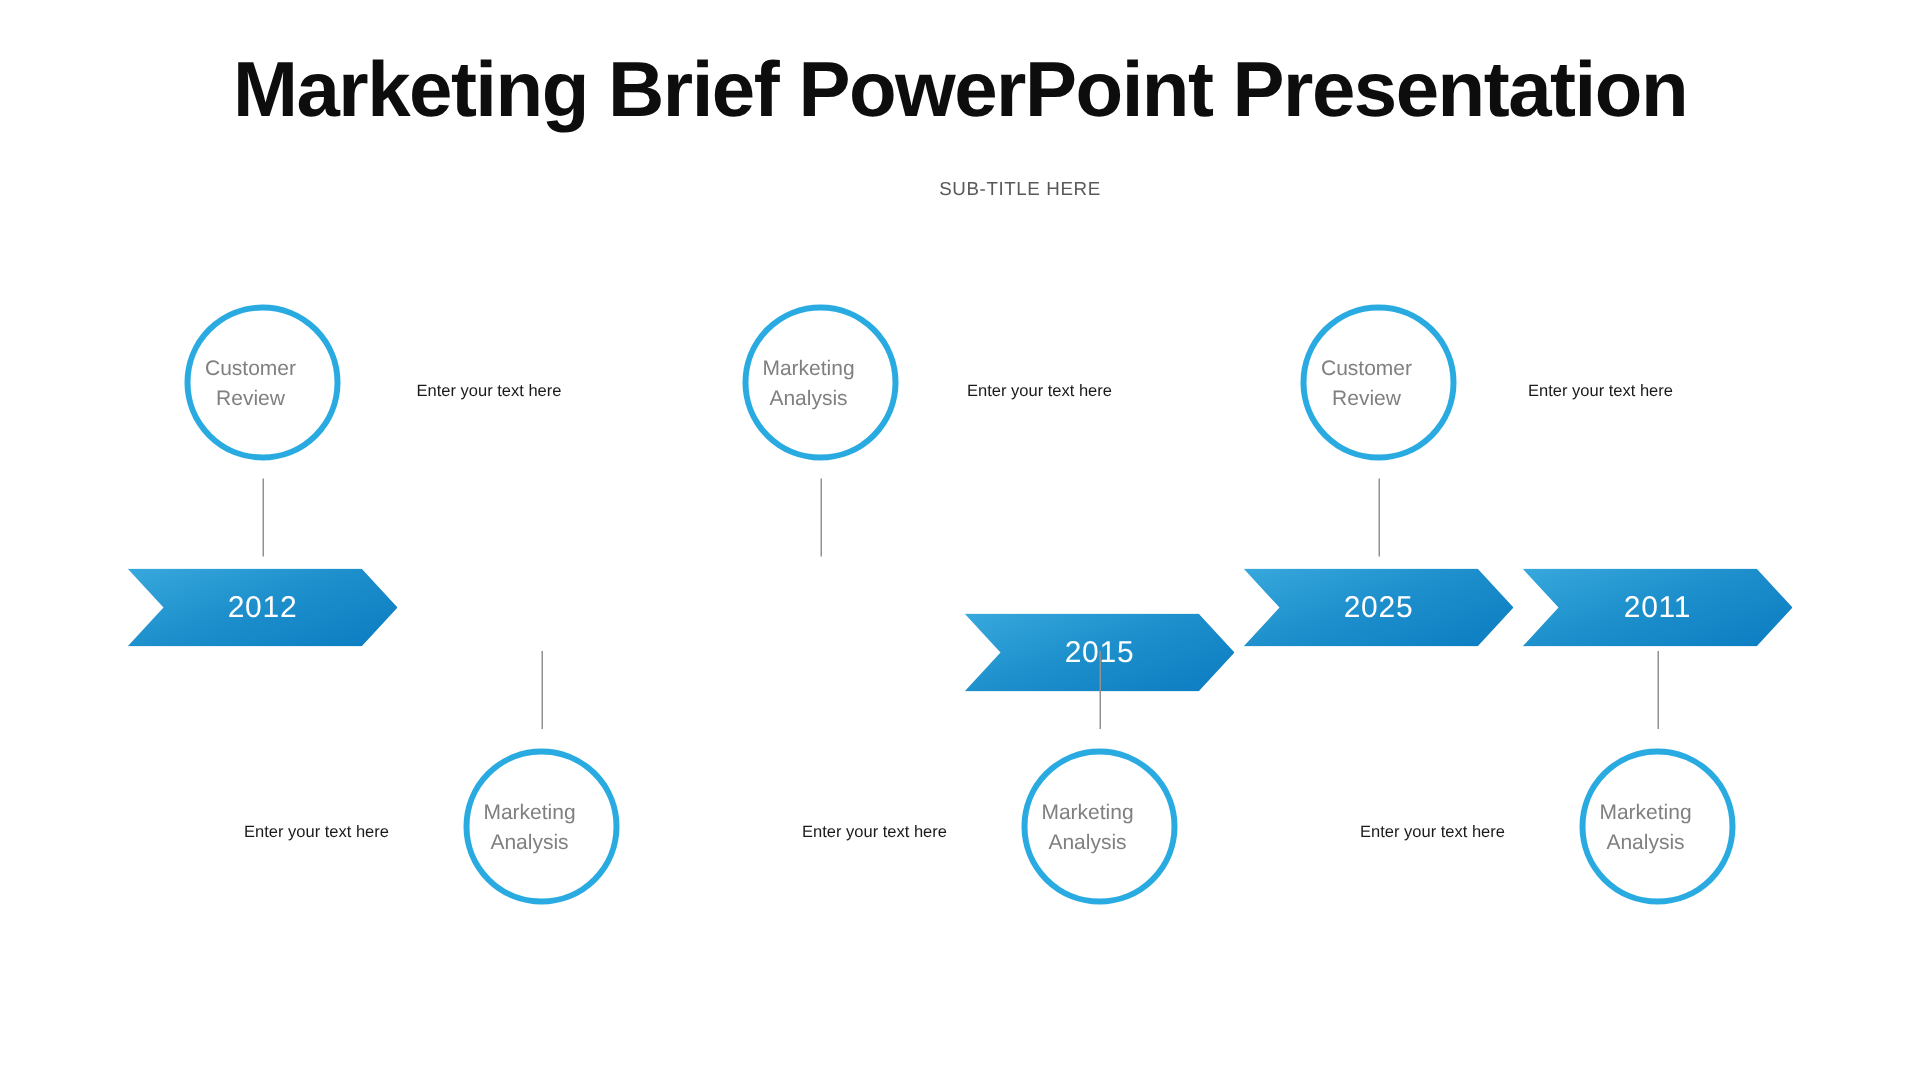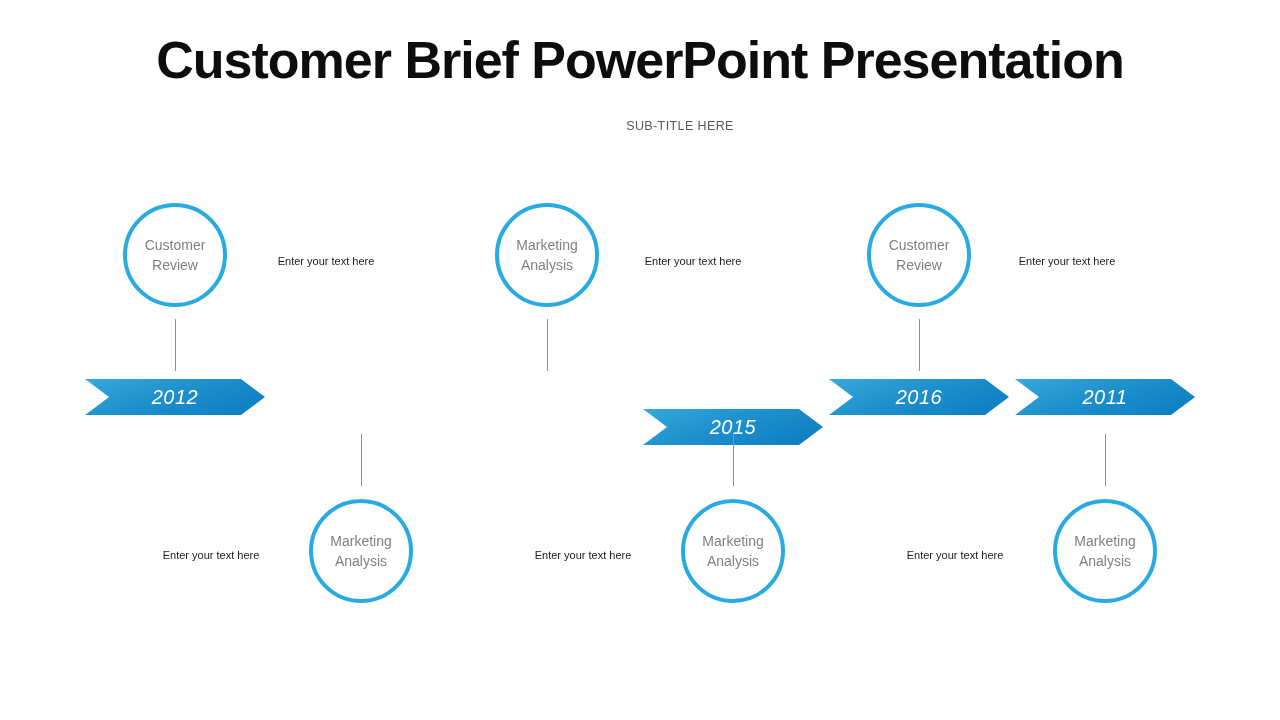--- a/index.html
+++ b/index.html
@@ -41,47 +41,45 @@
   }
   .milestone-circle {
     position: absolute;
     width: 96px;
     height: 96px;
     border: 4px solid #29ABE2;
     border-radius: 50%;
     background: #ffffff;
     display: flex;
     align-items: center;
-    justify-content: center;
     text-align: center;
     box-sizing: content-box;
   }
   .milestone-circle .circle-label {
     font-size: 14px;
     line-height: 1.45;
     color: #808080;
     width: 80px;
   }
   .connector {
     position: absolute;
     width: 1px;
     height: 52px;
     background: #919191;
   }
   .chevron {
     position: absolute;
     top: 379px;
     width: 180px;
-    height: 36px;
+    height: 52px;
     background: linear-gradient(160deg, #38A9DD 0%, #1E90CC 45%, #0B7CC1 100%);
     clip-path: polygon(0 0, calc(100% - 24px) 0, 100% 50%, calc(100% - 24px) 100%, 0 100%, 24px 50%);
     display: flex;
     align-items: center;
     justify-content: center;
-    font-style: italic;
   }
   .chevron .year-label {
     color: #ffffff;
     font-size: 20px;
     font-weight: 400;
     letter-spacing: 0.5px;
   }
   .placeholder-text {
     position: absolute;
     transform: translateX(-50%);
@@ -117,21 +115,21 @@
   .ph-t2 { left: 1067px; top: 255px; }
   .ph-b0 { left: 211px; top: 549px; }
   .ph-b1 { left: 583px; top: 549px; }
   .ph-b2 { left: 955px; top: 549px; }
 </style>
 </head>
 <body>
 
 <div class="slide">
 
-  <div class="slide-title">Customer Brief PowerPoint Presentation</div>
+  <div class="slide-title">Marketing Brief PowerPoint Presentation</div>
   <div class="slide-subtitle">SUB-TITLE HERE</div>
 
   <div class="milestone-circle circ-t0">
     <div class="circle-label">Customer Review</div>
   </div>
   <div class="milestone-circle circ-t1">
     <div class="circle-label">Marketing Analysis</div>
   </div>
   <div class="milestone-circle circ-t2">
     <div class="circle-label">Customer Review</div>
@@ -145,21 +143,21 @@
   <div class="connector conn-t1"></div>
   <div class="connector conn-t2"></div>
 
   <div class="chevron chev-0">
     <span class="year-label">2012</span>
   </div>
   <div class="chevron chev-3">
     <span class="year-label">2015</span>
   </div>
   <div class="chevron chev-4">
-    <span class="year-label">2016</span>
+    <span class="year-label">2025</span>
   </div>
   <div class="chevron chev-5">
     <span class="year-label">2011</span>
   </div>
 
   <div class="connector conn-b0"></div>
   <div class="connector conn-b1"></div>
   <div class="connector conn-b2"></div>
 
   <div class="placeholder-text ph-b0">Enter your text here</div>

